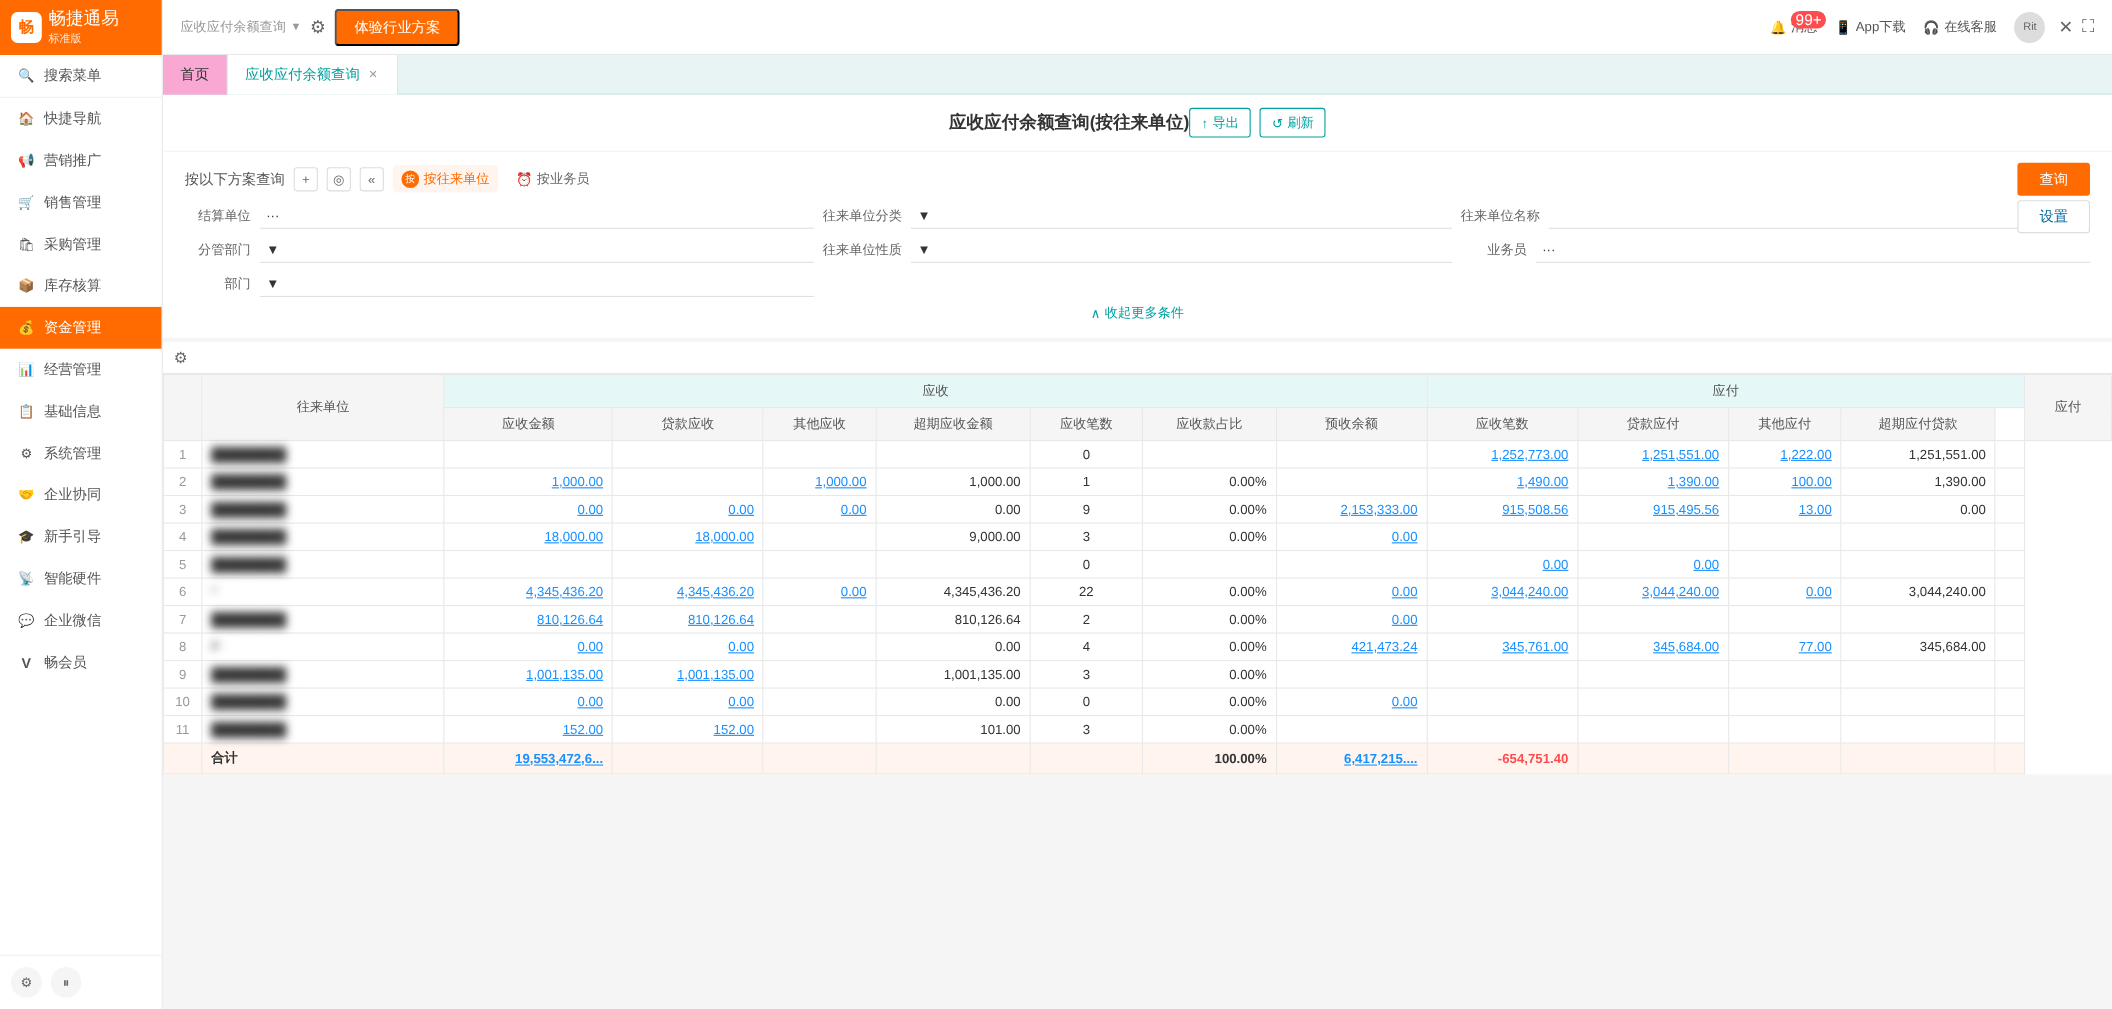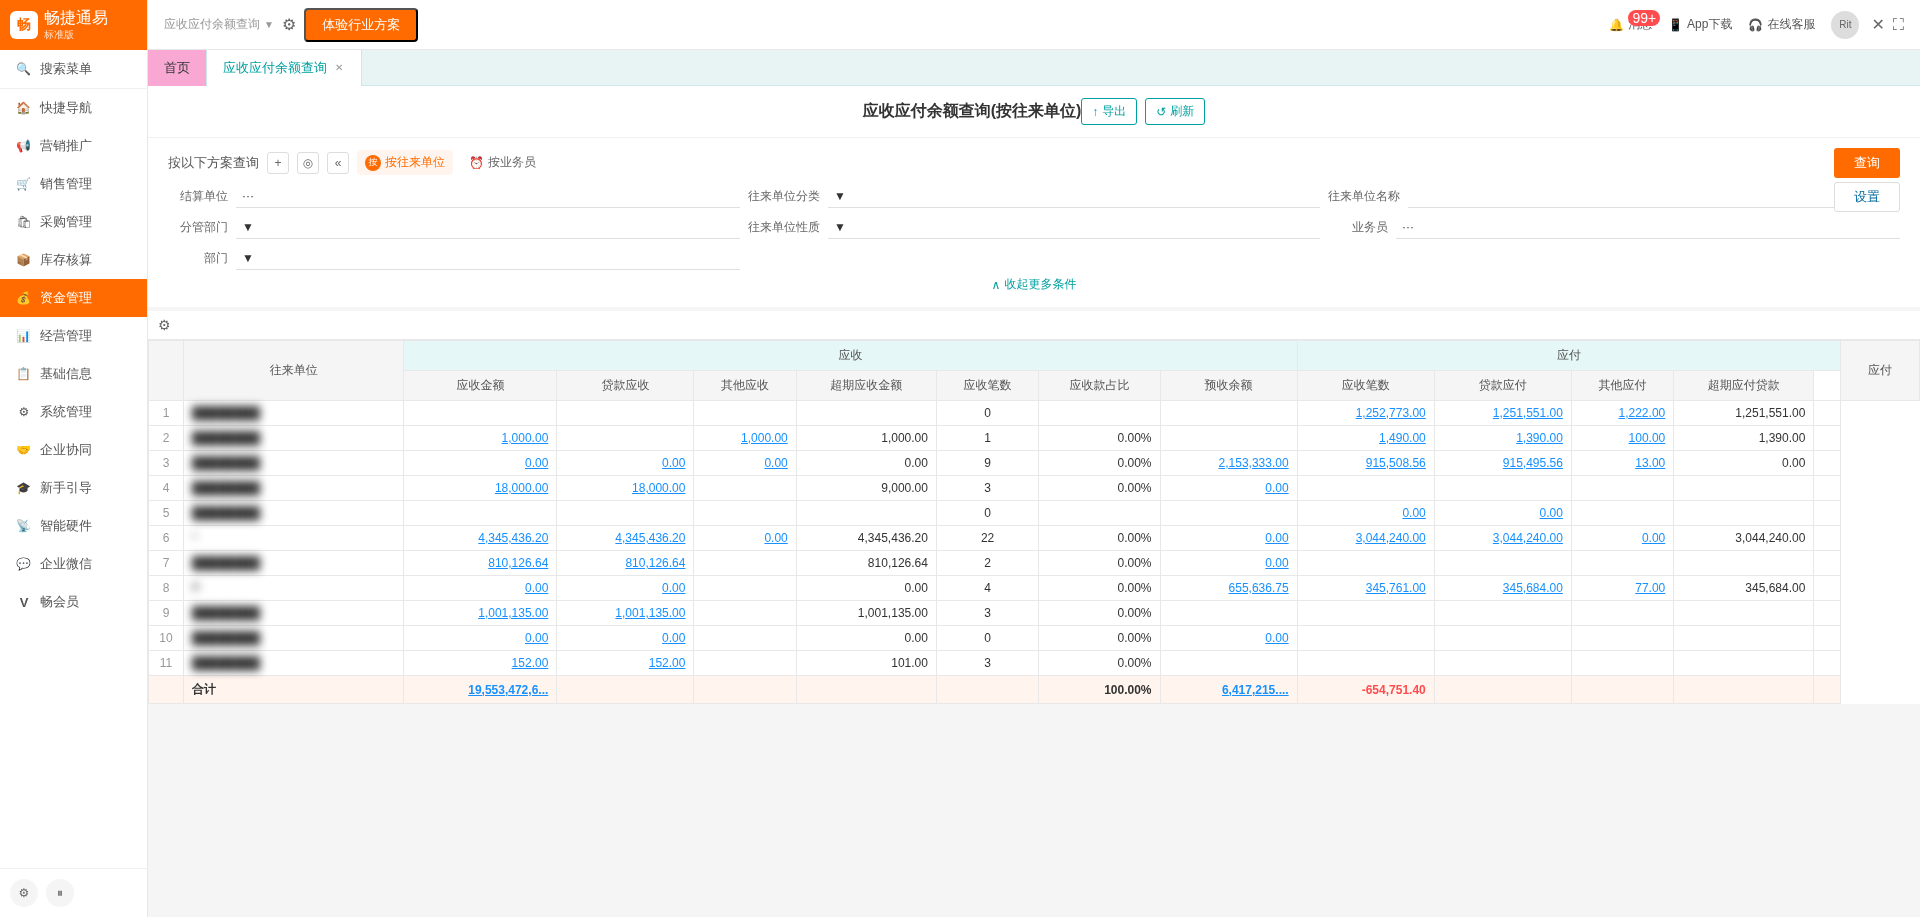--- a/index.html
+++ b/index.html
@@ -485,21 +485,21 @@
           </tr>
           <tr>
             <td style="text-align: center;">8</td>
             <td style="text-align: left; filter: blur(4px); user-select: none;">P</td>
             <td style="color: rgb(24, 144, 255); text-decoration: underline; cursor: pointer;">0.00</td>
             <td style="color: rgb(24, 144, 255); text-decoration: underline; cursor: pointer;">0.00</td>
             <td></td>
             <td>0.00</td>
             <td style="text-align: center;">4</td>
             <td>0.00%</td>
-            <td style="color: rgb(24, 144, 255); text-decoration: underline; cursor: pointer;">655,636.75</td>
+            <td style="color: rgb(24, 144, 255); text-decoration: underline; cursor: pointer;">421,473.24</td>
             <td style="color: rgb(24, 144, 255); text-decoration: underline; cursor: pointer;">345,761.00</td>
             <td style="color: rgb(24, 144, 255); text-decoration: underline; cursor: pointer;">345,684.00</td>
             <td style="color: rgb(24, 144, 255); text-decoration: underline; cursor: pointer;">77.00</td>
             <td>345,684.00</td>
             <td></td>
           </tr>
           <tr>
             <td style="text-align: center;">9</td>
             <td style="text-align: left; filter: blur(4px); user-select: none;">████████</td>
             <td style="color: rgb(24, 144, 255); text-decoration: underline; cursor: pointer;">1,001,135.00</td>

